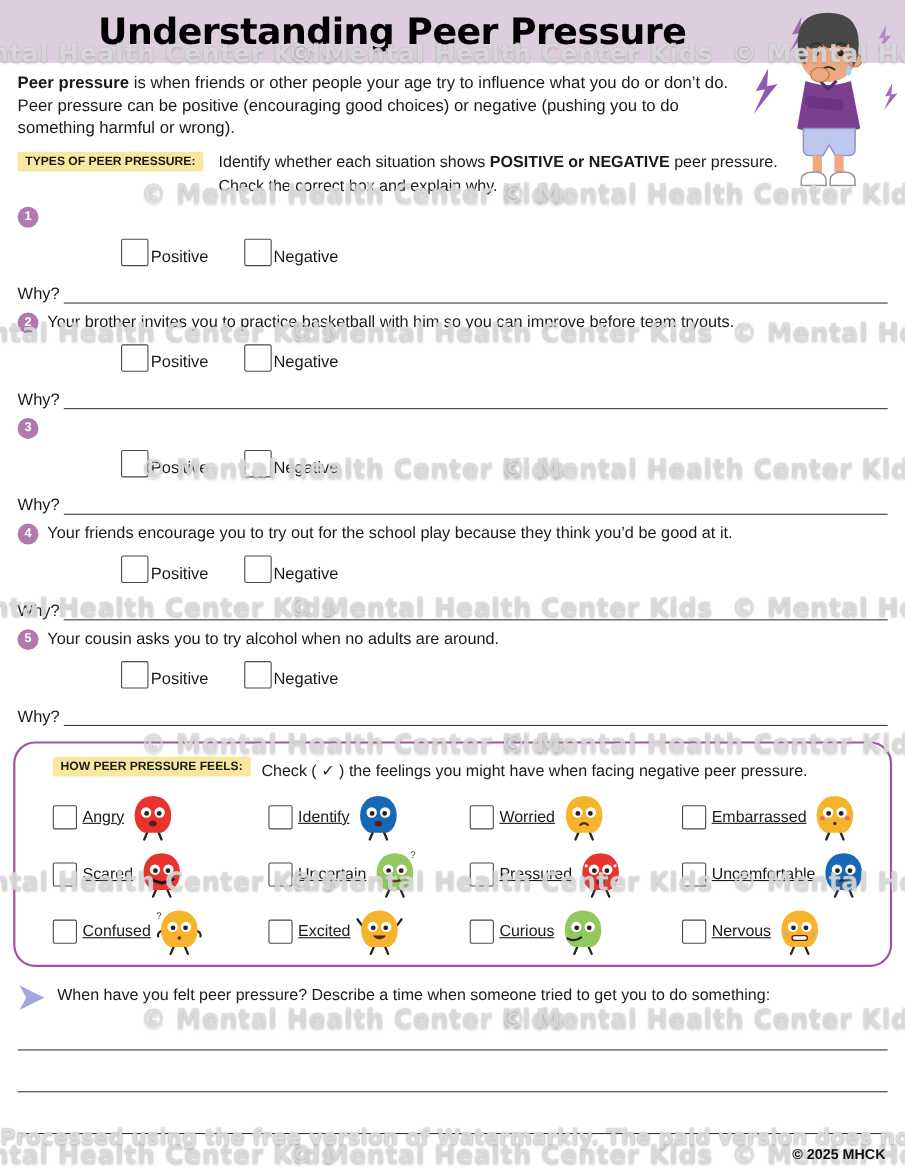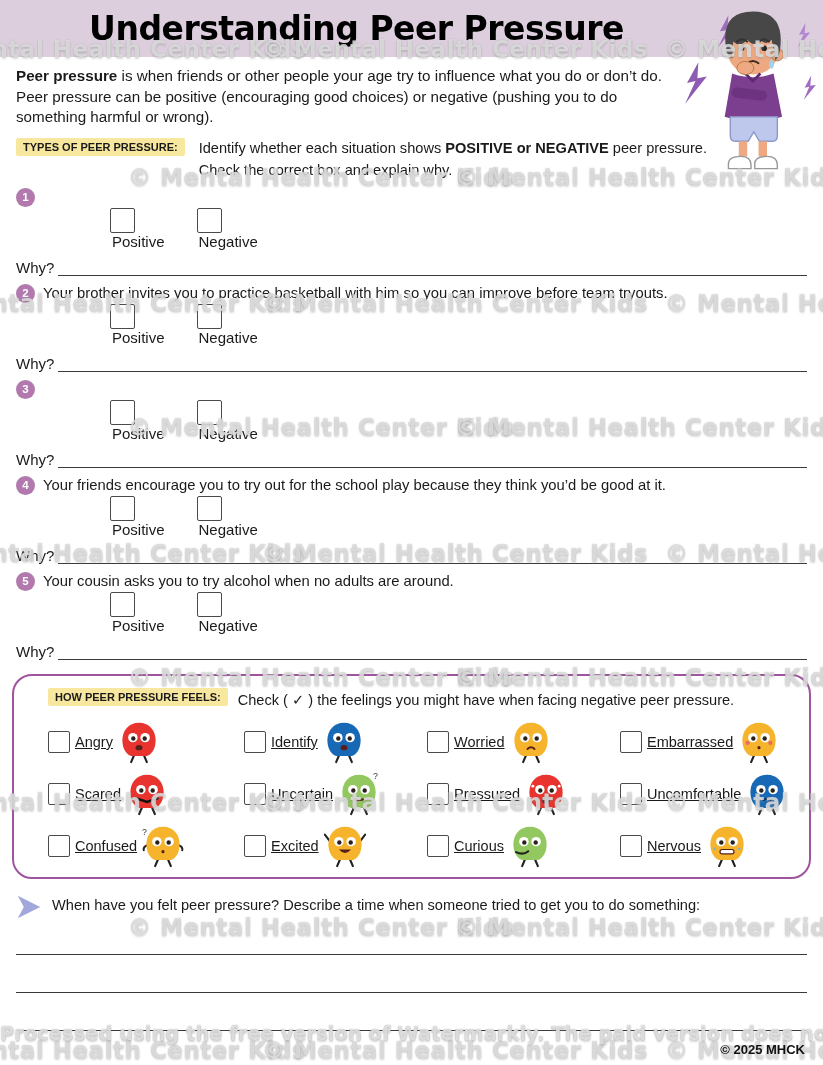--- a/index.html
+++ b/index.html
@@ -28,21 +28,21 @@
   .questions{margin-top:6px;}
   .question{margin:0 16px 8px;}
   .q-head{display:flex;align-items:flex-start;gap:8px;}
   .q-num{
     width:19px;height:19px;border-radius:50%;flex:0 0 auto;
     background:var(--question-badge,#b279ae);color:#fff;
     font-size:11.5px;font-weight:700;display:flex;align-items:center;justify-content:center;
   }
   .q-text{font-size:14.8px;padding-top:1px;}
   .q-options{margin:10px 0 0 94px;display:flex;gap:32px;height:25px;align-items:center;}
-  .opt{display:flex;align-items:flex-start;cursor:pointer;flex-direction:column;}
+  .opt{display:flex;align-items:flex-end;cursor:pointer;}
   .checkbox{
     width:23px;height:23px;background:#fff;border:1.6px solid #4a4a4a;
     border-radius:2px;display:inline-block;flex:0 0 auto;
   }
   .opt-label{font-size:15px;margin-left:2px;}
   .q-why{display:flex;align-items:flex-end;margin-top:14px;height:20px;text-align:center;}
   .why-label{font-size:15px;flex:0 0 auto;}
   .answer-line{flex:1;border-bottom:1.7px solid var(--line-color,#3a3a3a);height:18px;margin-left:4px;}
   .feelings-box{
     margin:14px 12px 0;border:2.5px solid var(--feelings-box-border,#a0549f);

